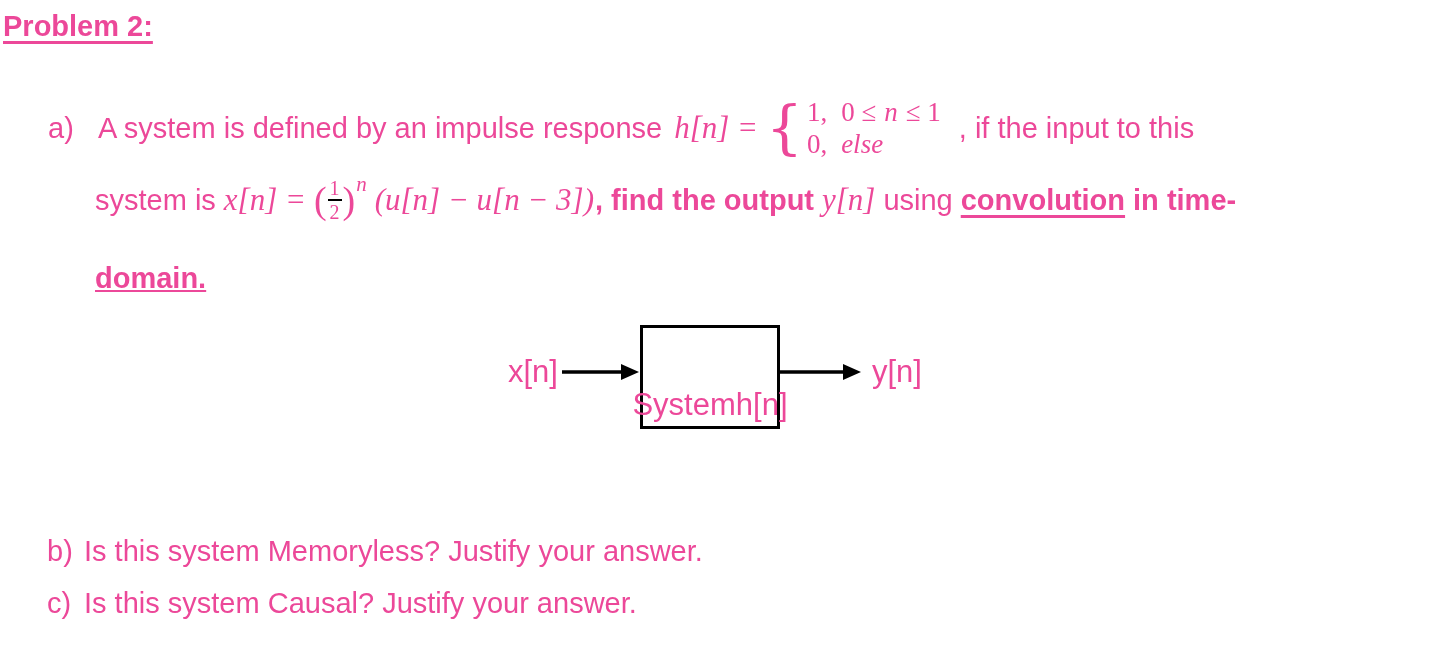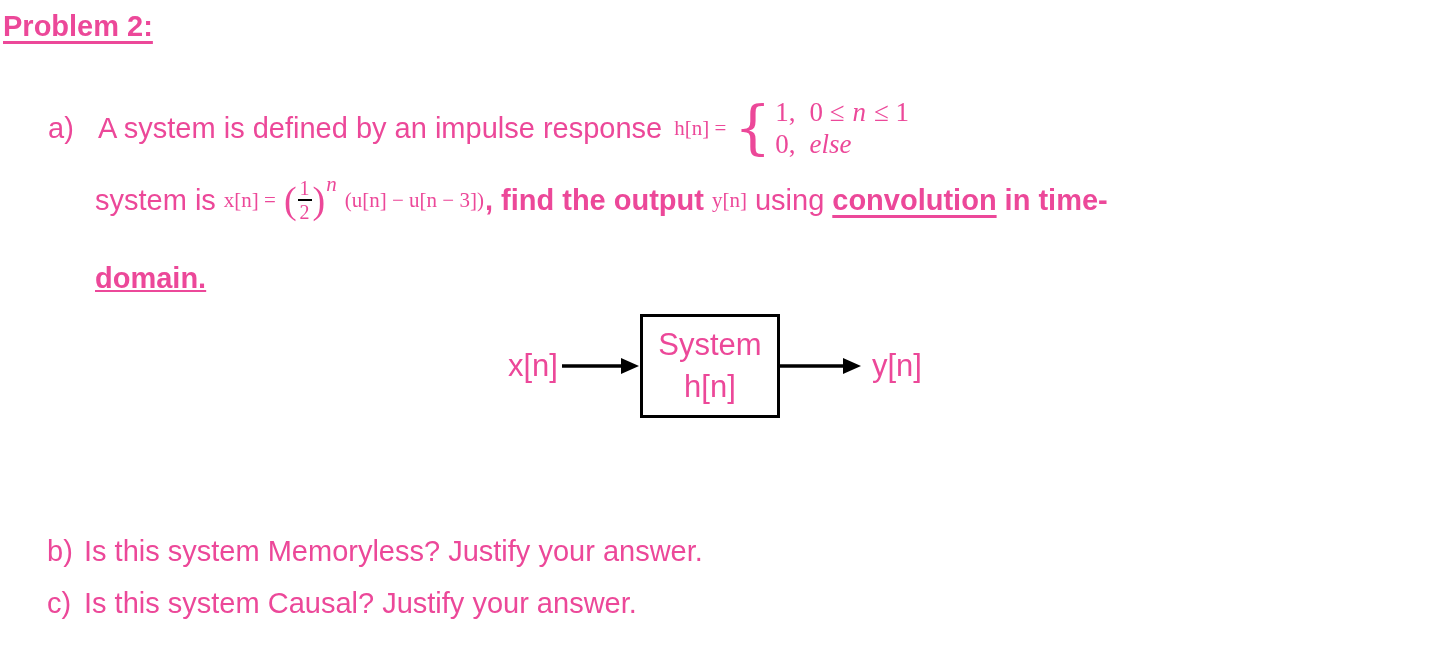--- a/index.html
+++ b/index.html
@@ -24,21 +24,22 @@
     text-decoration-thickness:3px;
     text-underline-offset:5px;
   }
   .line { position:absolute; display:flex; align-items:center; column-gap:8px; white-space:nowrap; }
   .line-a1 { top:88px; left:48px; height:80px; }
   .line-a2 { top:172px; left:95px; height:56px; }
   .line-a3 { top:262px; left:95px; display:block; font-weight:bold;text-decoration:underline; }
   .item-label { display:inline-block; width:42px; flex:0 0 42px; }
   .math {
     font-family:"Liberation Serif","DejaVu Serif",serif;
-    font-size:21px;
+    font-style:italic;
+    font-size:31px;
   }
   .math-up {
     font-family:"Liberation Serif","DejaVu Serif",serif;
     font-style:normal;
     font-size:27px;
   }
   .piecewise { display:inline-flex; align-items:center; position:relative; }
   .brace {
     font-family:"DejaVu Serif","Liberation Serif",serif;
     font-size:58px;
@@ -93,26 +94,27 @@
     align-items:center;
   }
   .dlabel { font-size:31px; }
   .dlabel-in { margin-right:4px; }
   .dlabel-out { margin-left:10px; }
   .sysbox {
     width:140px;
     height:104px;
     border:3px solid #000;
     display:flex;
-    flex-direction:column;
-    align-items:center;
+    flex-direction:row;
+    align-items:flex-end;
     justify-content:center;
     font-size:31px;
     line-height:42px;
     background:#fff;
+    margin-top:11px;
   }
   .arrow { display:block; }
   .part-line { position:absolute; display:flex; white-space:nowrap; }
   .part-b { top:535px; left:47px; }
   .part-c { top:587px; left:47px; }
   .part-line .item-label { width:37px; flex:0 0 37px; }
 </style>
 </head>
 <body>
 
@@ -132,20 +134,21 @@
           <span class="math-up">0 ≤</span>
           <span class="math-up it">n</span>
           <span class="math-up">≤ 1</span>
         </span>
         <span class="pw-row">
           <span class="math-up val">0,</span>
           <span class="math-up it">else</span>
         </span>
       </span>
     </span>
+    <span class="after-run">, if the input to this</span>
   </div>
 
   <div class="line line-a2">
     <span>system is</span>
     <span class="math">x[n] =</span>
     <span class="fracgrp">
       <span class="paren">(</span>
       <span class="fracstack">
         <span class="num">1</span>
         <span class="den">2</span>

